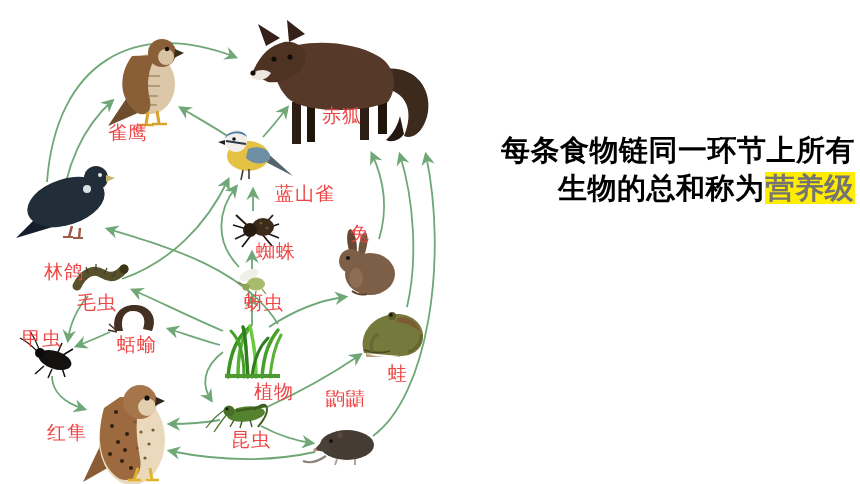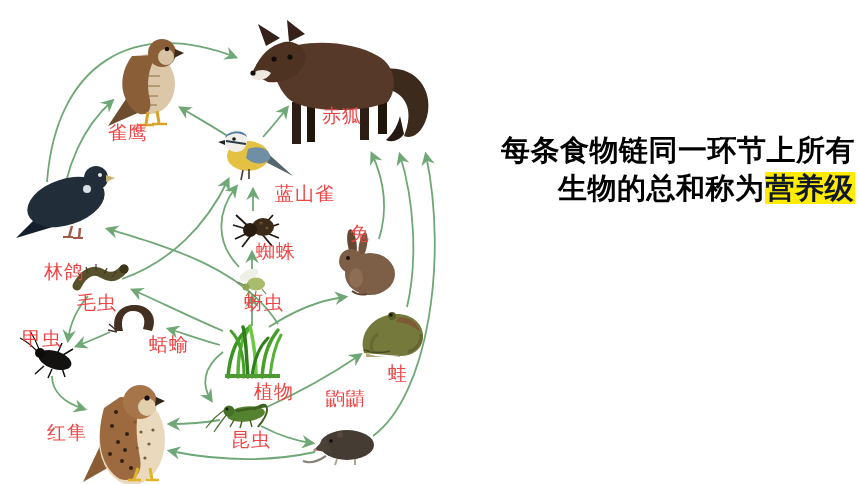--- a/index.html
+++ b/index.html
@@ -11,21 +11,21 @@
   .node-label{
     position:absolute;font-size:19px;color:#ef4444;letter-spacing:1px;
     font-family:"Liberation Sans", sans-serif;white-space:nowrap;
   }
   #caption{
     position:absolute;left:477px;top:131px;width:378px;
     font-family:"Liberation Serif", serif;font-weight:bold;
     font-size:29px;line-height:38px;color:#000000;letter-spacing:0.5px;text-align:right;
   }
   #caption .hl{
-    color:#0f172a;background:#ffec00;padding:0 1px;
+    color:#737373;background:#ffec00;padding:0 1px;
   }
   .arrow{fill:none;stroke:#6fa876;stroke-width:1.8;}
 </style>
 </head>
 <body>
 
 <div id="stage">
 
   <svg id="web-svg" width="860" height="484" viewBox="0 0 860 484">
     <defs>
@@ -232,21 +232,21 @@
   </svg>
 
   <div class="node-label" style="left:108px;top:120px;">雀鹰</div>
   <div class="node-label" style="left:322px;top:103px;">赤狐</div>
   <div class="node-label" style="left:275px;top:181px;font-family:Liberation Serif, serif;">蓝山雀</div>
   <div class="node-label" style="left:44px;top:242px;margin-top:17px;">林鸽</div>
   <div class="node-label" style="left:256px;top:239px;">蜘蛛</div>
   <div class="node-label" style="left:350px;top:221px;">兔</div>
   <div class="node-label" style="left:77px;top:290px;">毛虫</div>
   <div class="node-label" style="left:244px;top:290px;">蚜虫</div>
-  <div class="node-label" style="left:117px;top:332px;margin-left:32px;">蛞蝓</div>
+  <div class="node-label" style="left:117px;top:332px;">蛞蝓</div>
   <div class="node-label" style="left:22px;top:326px;">甲虫</div>
   <div class="node-label" style="left:230px;top:379px;margin-left:24px;">植物</div>
   <div class="node-label" style="left:388px;top:361px;">蛙</div>
   <div class="node-label" style="left:47px;top:420px;">红隼</div>
   <div class="node-label" style="left:231px;top:427px;">昆虫</div>
   <div class="node-label" style="left:326px;top:386px;text-align:right;">鼩鼱</div>
 
   <div id="caption">
     <span>每条食物链同一环节上所有</span><br>
     <span>生物的总和称为</span><span class="hl">营养级</span>

